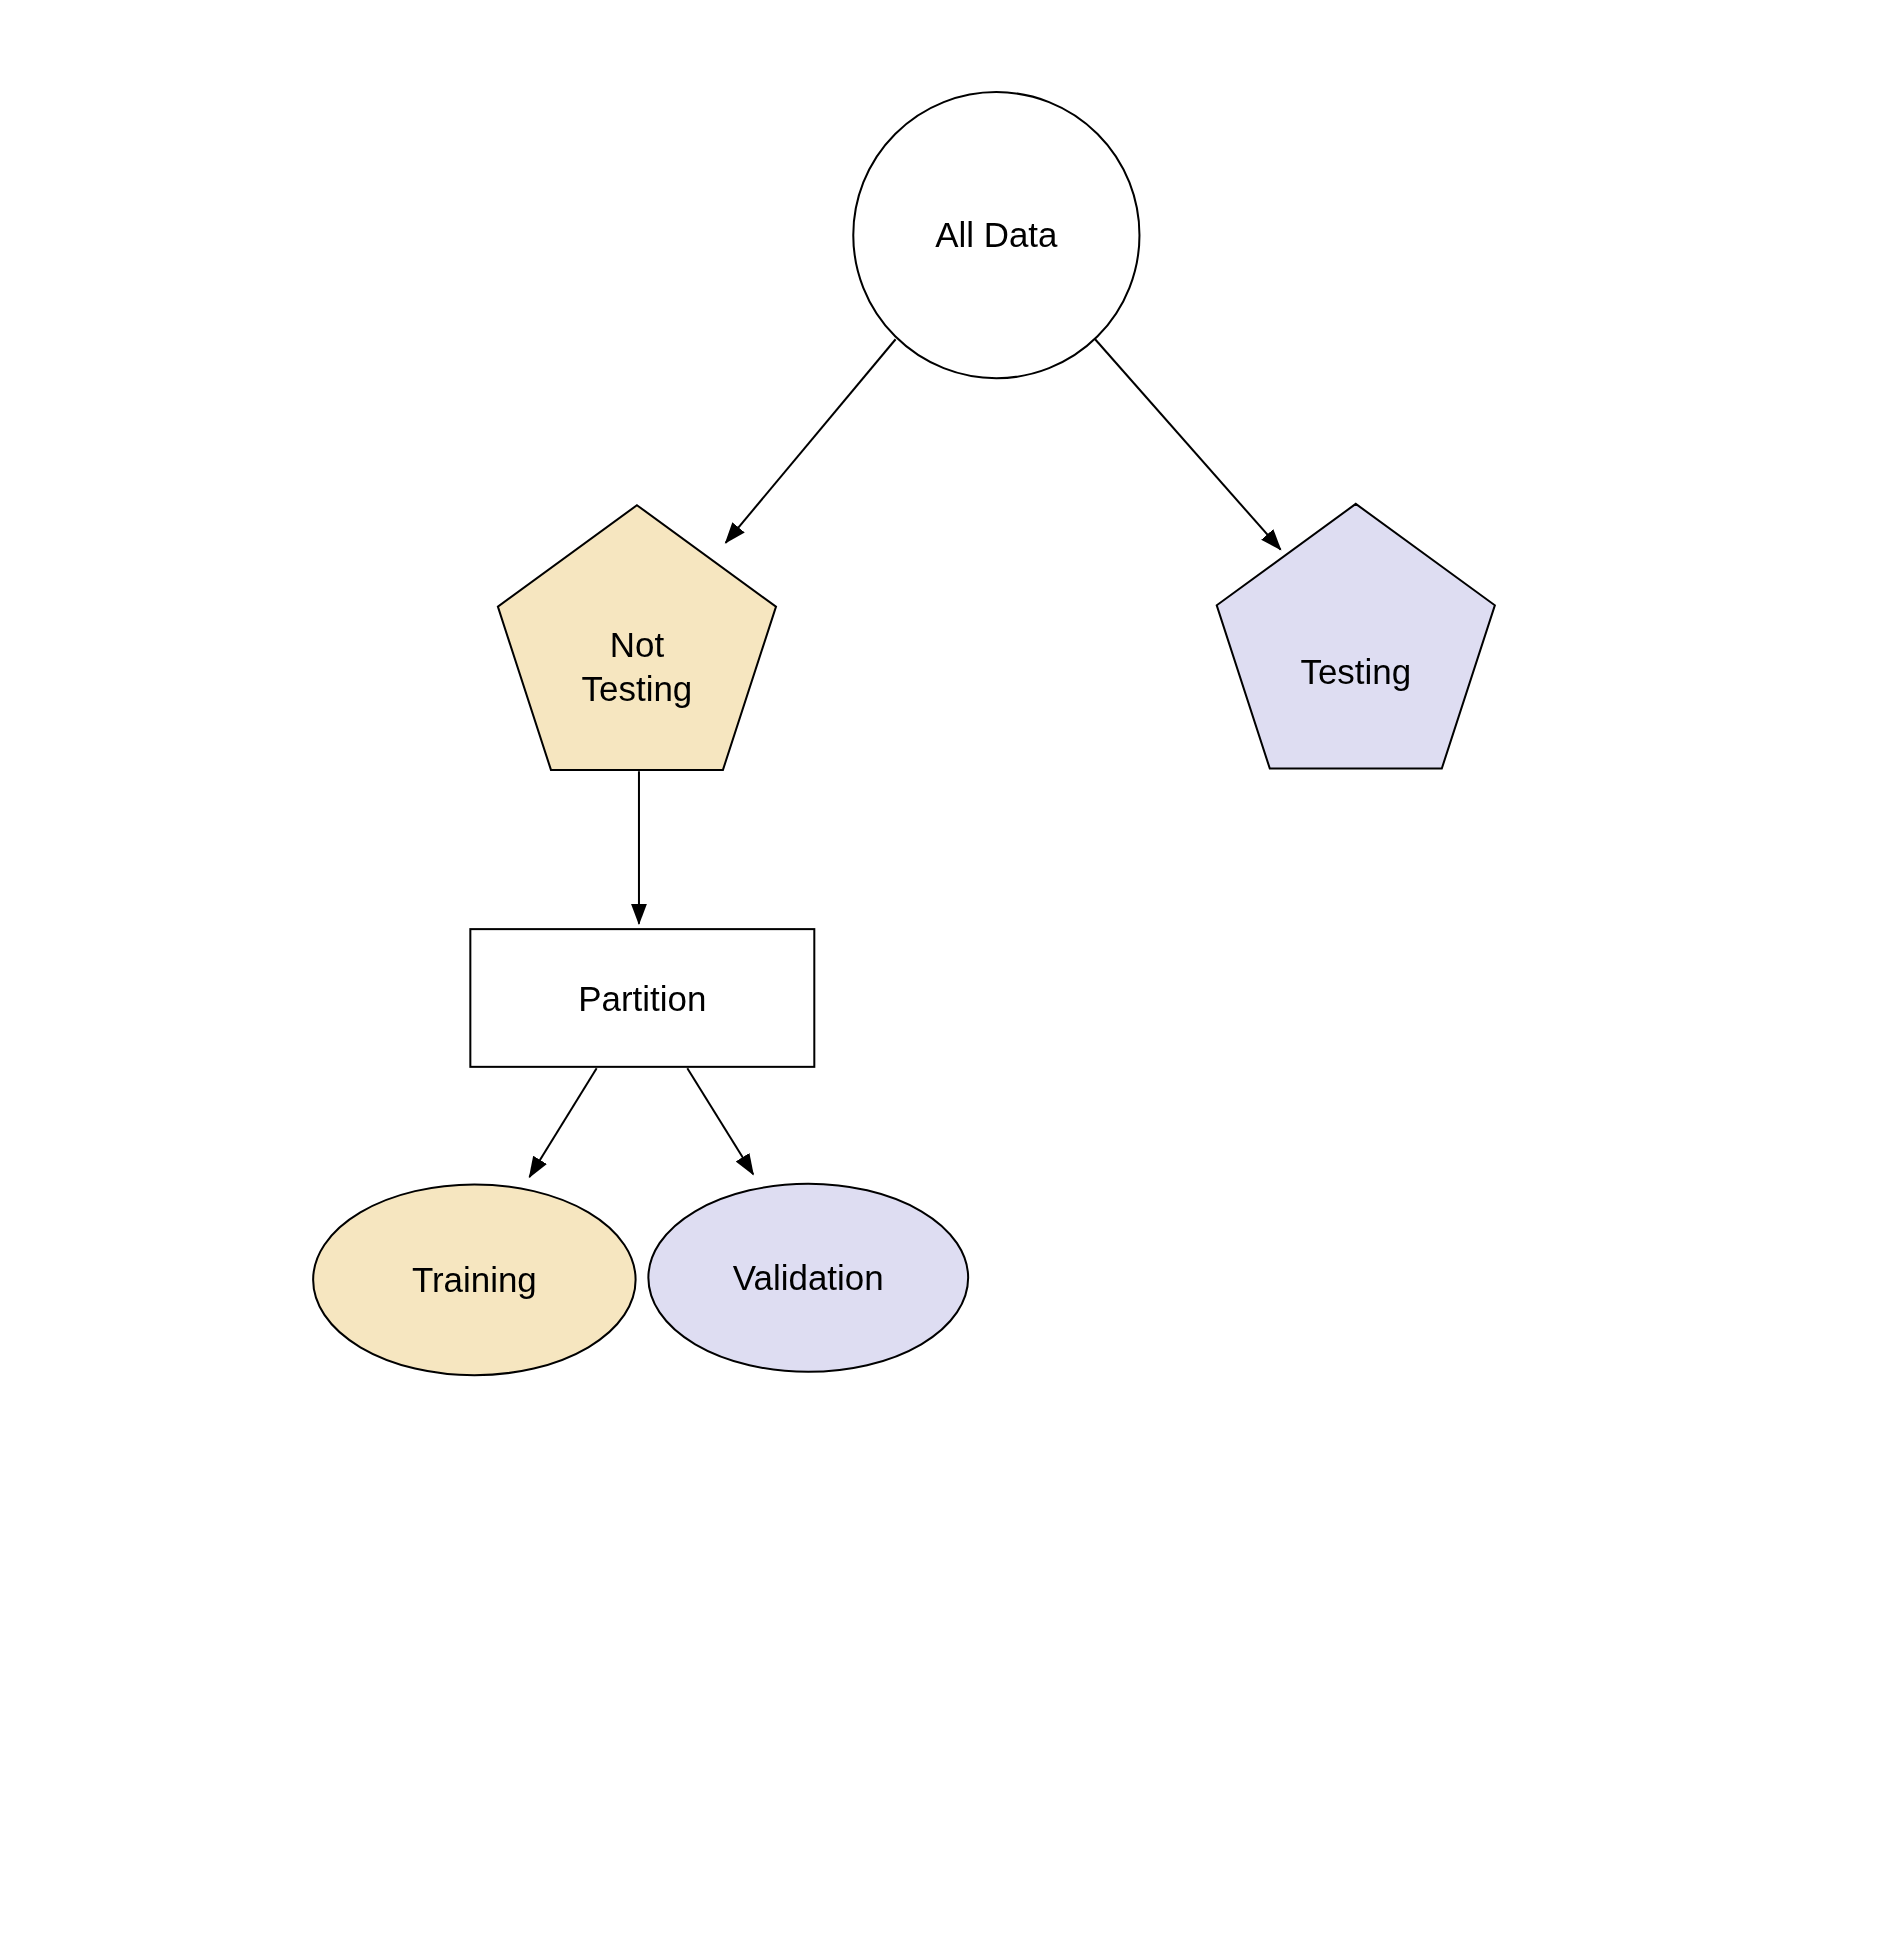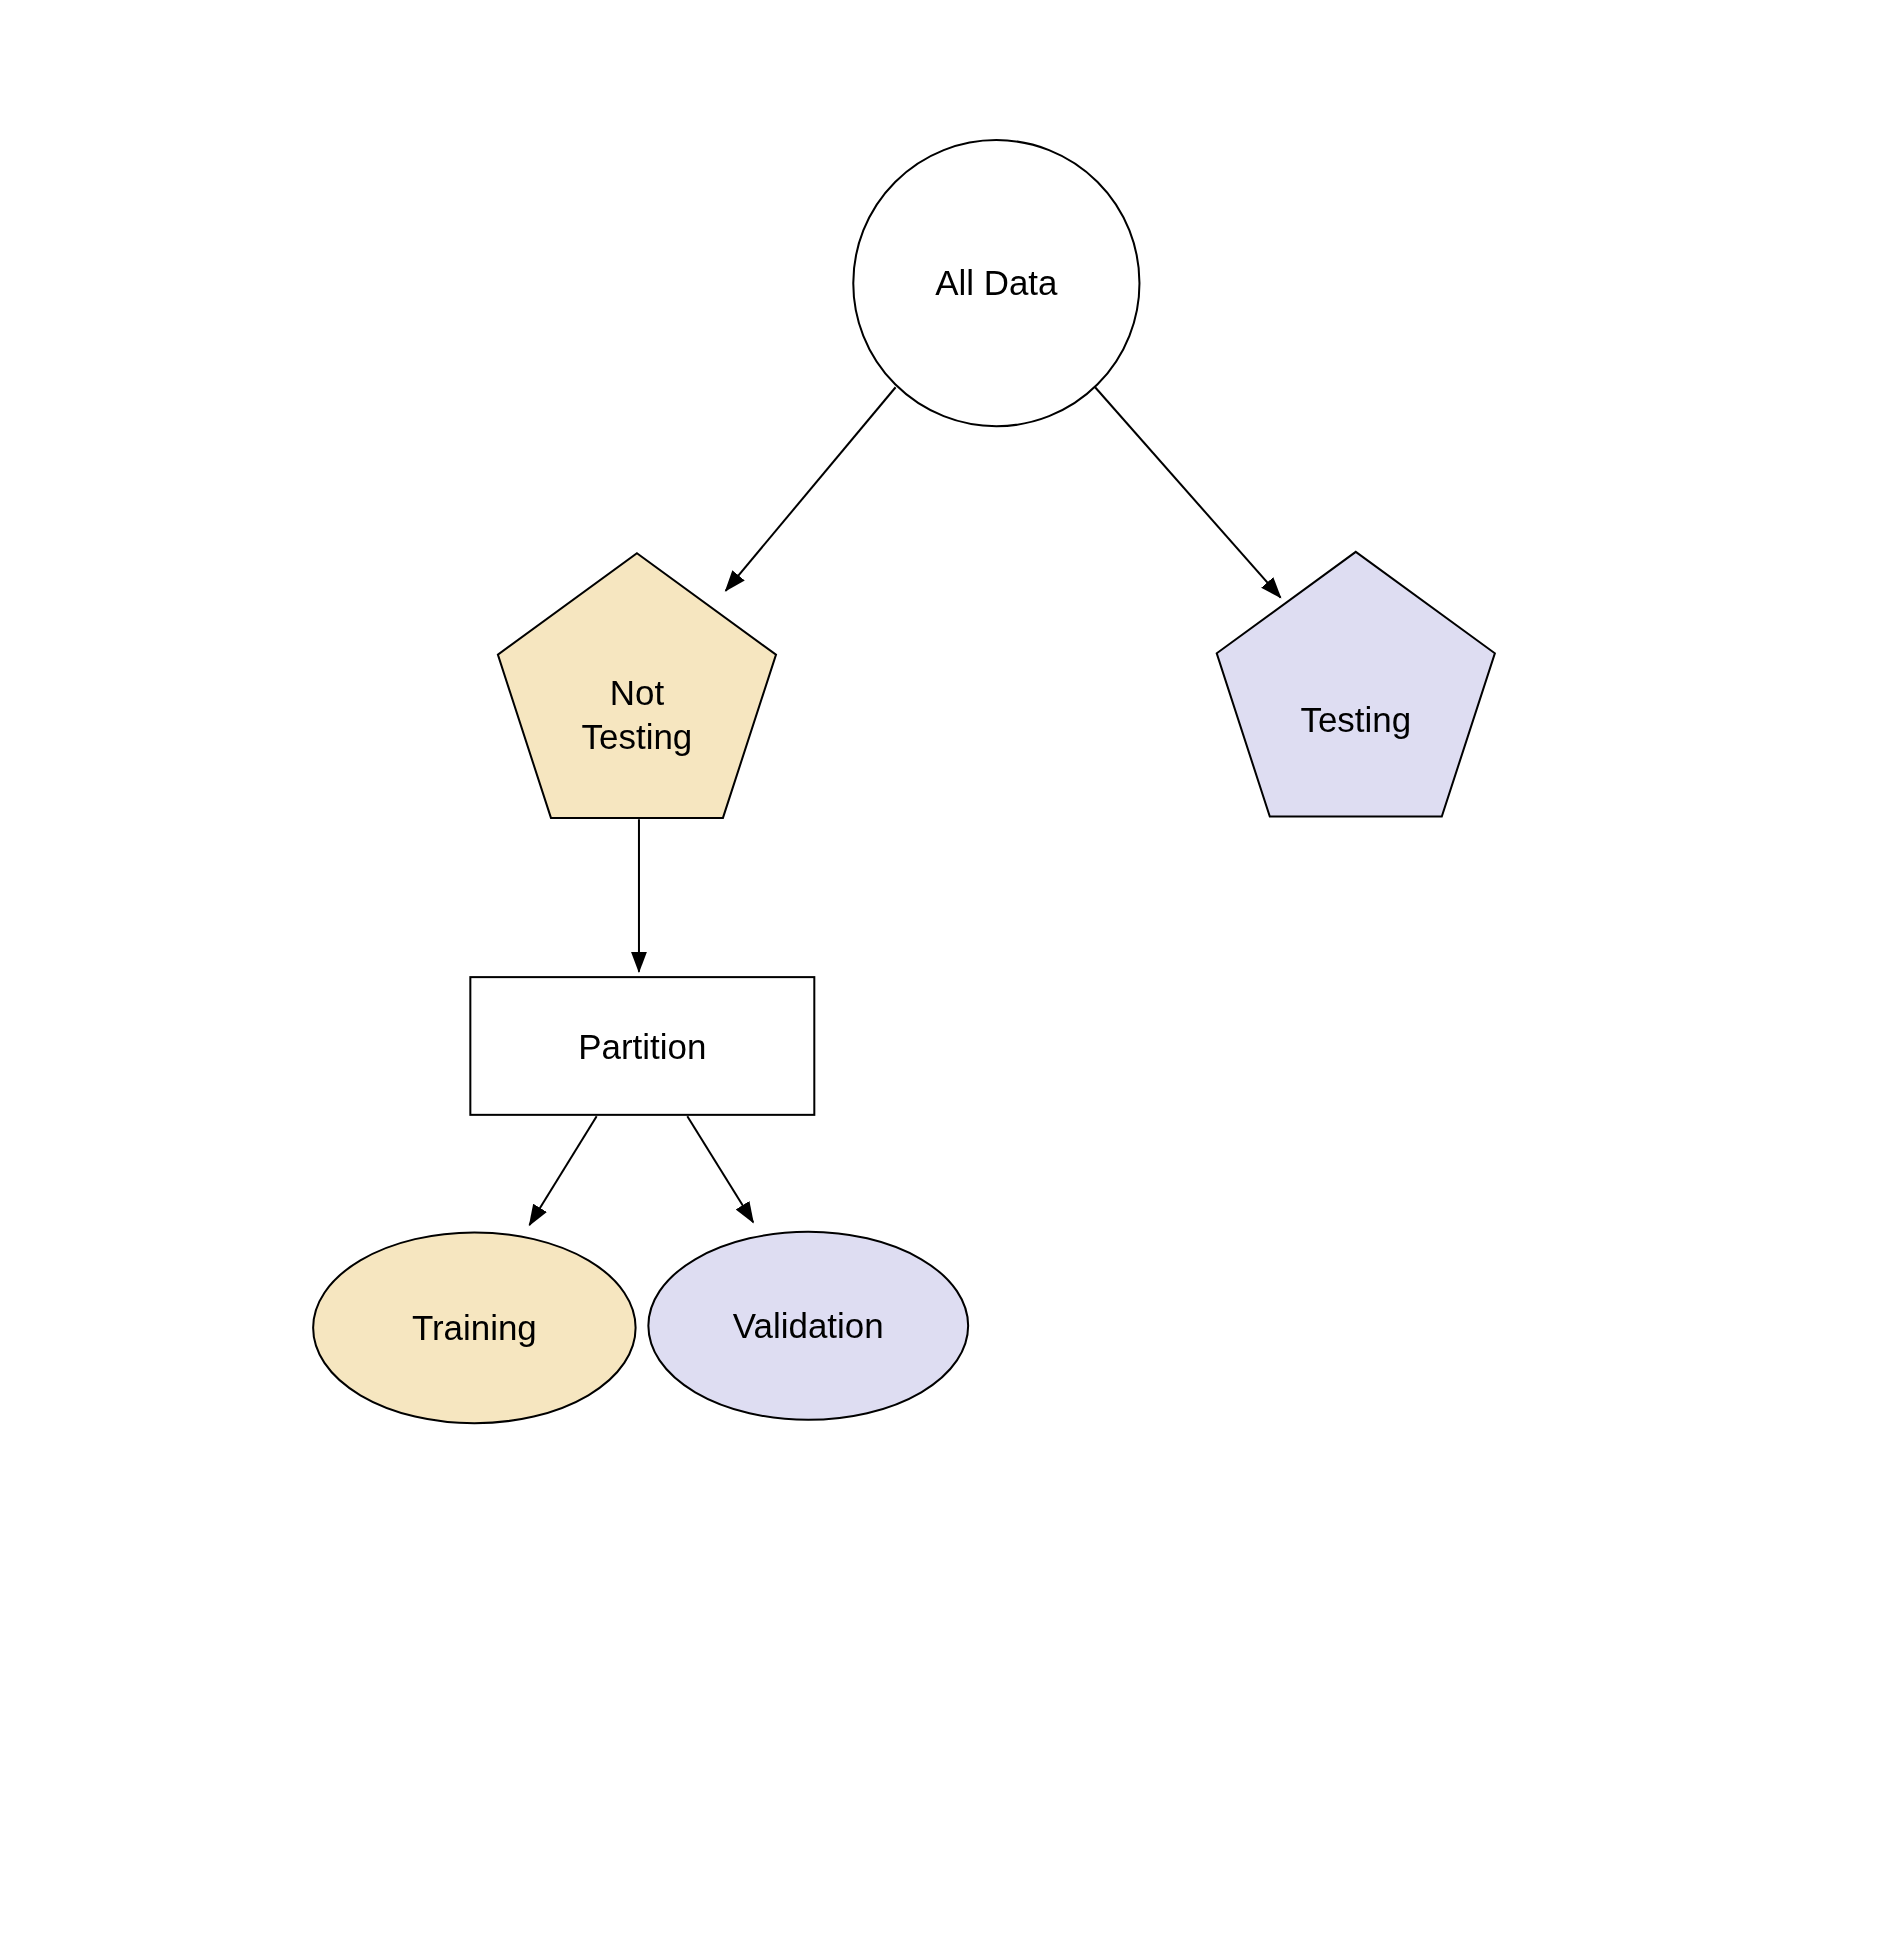--- a/index.html
+++ b/index.html
@@ -6,21 +6,20 @@
     margin: 0;
     padding: 0;
     background: #ffffff;
   }
   .canvas {
     position: relative;
     width: 1896px;
     height: 1435px;
     background: #ffffff;
     font-family: "Liberation Sans", sans-serif;
-    margin-top: 48px;
   }
   svg {
     display: block;
     width: 100%;
     height: 100%;
   }
   .node-shape {
     stroke-width: 3px;
   }
   .edge {

